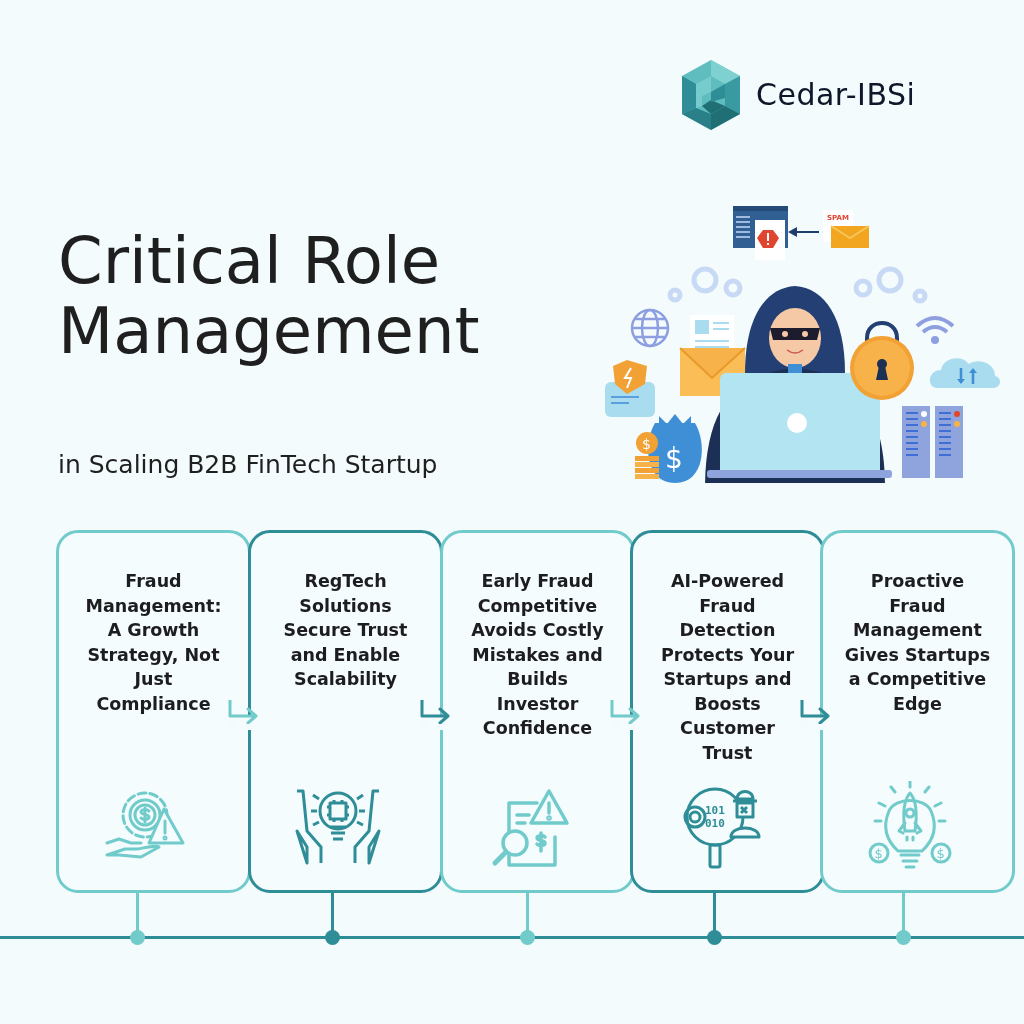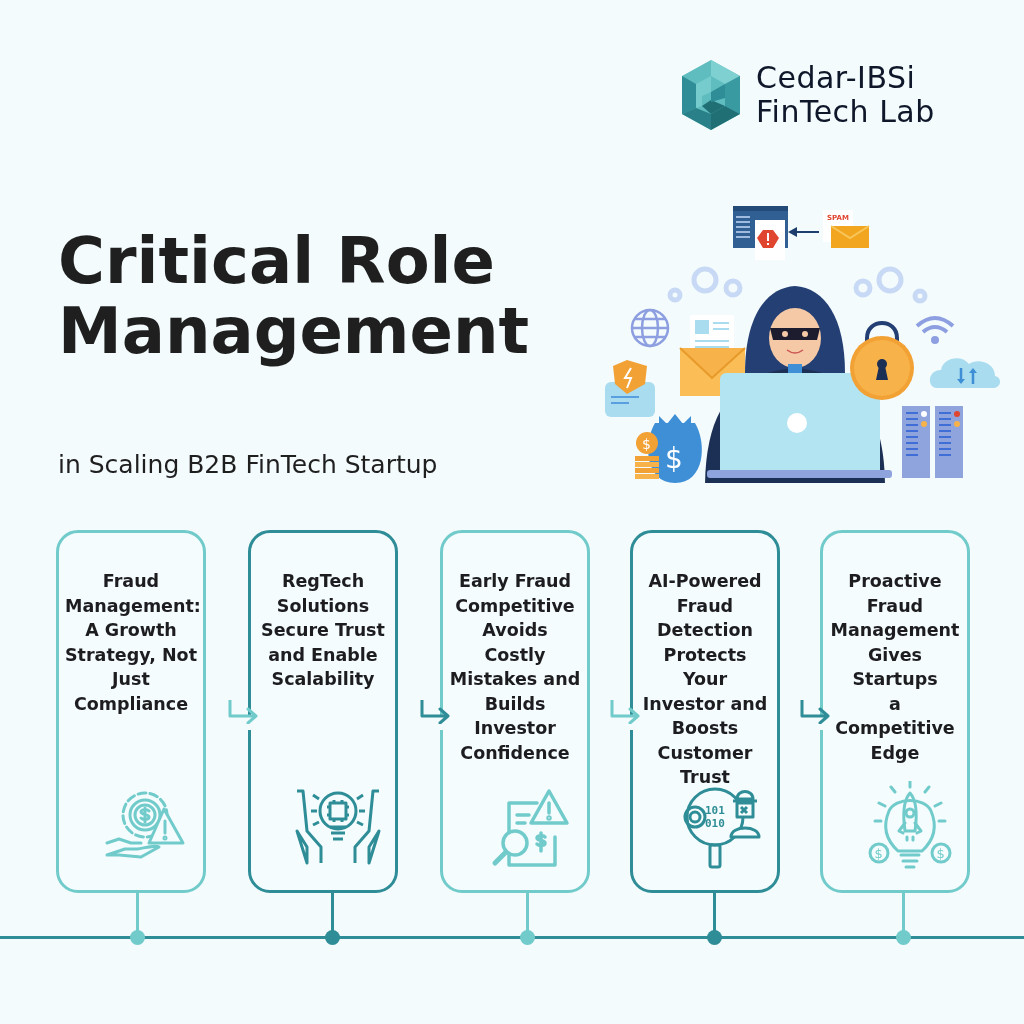--- a/index.html
+++ b/index.html
@@ -15,34 +15,34 @@
   .logo { left:678px; top:58px; display:flex; align-items:center; }
   .logo-mark { width:66px; height:74px; }
   .logo-text {
     margin-left:12px; font-family:"DejaVu Sans", sans-serif;
     font-size:30px; line-height:34px; color:#0f172a; letter-spacing:0.5px;
   }
 
   
   .title {
     left:58px; top:226px; font-family:"DejaVu Sans", sans-serif;
-    font-size:64px; line-height:70px; font-weight:bold; color:#1f1f1f;
+    font-size:64px; line-height:70px; font-weight:normal; color:#1f1f1f;
     letter-spacing:0px; margin:0;
   }
   .subtitle {
     left:58px; top:450px; font-family:"DejaVu Sans", sans-serif;
     font-size:25px; font-weight:normal; color:#1f1f1f; margin:0;text-align:right;
   }
 
   
   .illus { left:595px; top:198px; width:410px; height:285px; }
 
   
   .card {
-    position:absolute; top:530px; width:150px; height:363px;
+    position:absolute; top:530px; width:195px; height:363px;
     box-sizing:border-box; border:3px solid; border-radius:22px;
     background:#f4fcfe;
   }
   .card.light { border-color:#72cbcb; }
   .card.dark  { border-color:#2e8d96; }
   .card-text {
     position:absolute; left:6px; right:6px; top:36px;
     text-align:center; font-family:"DejaVu Sans", sans-serif;
     font-size:17.5px; line-height:24.5px; font-weight:bold; color:#1d1d1f;
   }
@@ -68,21 +68,20 @@
     <polygon points="4,18 18,26 18,50 4,56" fill="#2e8d96"></polygon>
     <polygon points="18,26 33,18 33,34 24,38 24,48 18,50" fill="#76cccc"></polygon>
     <polygon points="47,26 62,18 62,56 47,48" fill="#3a9aa2"></polygon>
     <polygon points="24,48 33,42 47,48 33,56" fill="#1f6f75"></polygon>
     <polygon points="4,56 18,50 33,56 33,72" fill="#2a8088"></polygon>
     <polygon points="33,56 47,48 62,56 33,72" fill="#1f6f75"></polygon>
     <polygon points="33,34 47,26 47,40 33,44" fill="#2e8d96"></polygon>
   </svg>
   <div class="logo-text">
     <div>Cedar-IBSi</div>
-    <div>FinTech Lab</div>
   </div>
 </div>
 
 <h1 class="abs title">
   <div>Critical Role</div>
   <div>Management</div>
 </h1>
 <h2 class="abs subtitle">in Scaling B2B FinTech Startup</h2>
 
 <svg class="abs illus" viewBox="0 0 410 285">
@@ -290,21 +289,21 @@
     <line x1="21" y1="71" x2="10" y2="82" stroke-width="5"></line>
   </svg>
 </div>
 
 <div class="card dark" style="left:630px;">
   <div class="card-text">
     <div>AI-Powered</div>
       <div>Fraud</div>
     <div>Detection</div>
       <div>Protects Your</div>
-    <div>Investor and</div>
+    <div>Startups and</div>
       <div>Boosts</div>
     <div>Customer</div>
       <div>Trust</div>
   </div>
   <svg class="card-icon" viewBox="0 0 90 90" fill="none" stroke="#2e8d96" stroke-width="3" stroke-linejoin="round">
     <circle cx="40" cy="36" r="28"></circle>
     <rect x="35" y="64" width="10" height="22" rx="2"></rect>
     <circle cx="20" cy="36" r="10"></circle>
     <circle cx="20" cy="36" r="5"></circle>
     <text x="30" y="33" font-size="11" fill="#2e8d96" stroke="none" font-family="DejaVu Sans Mono, monospace" font-weight="bold">101</text>

